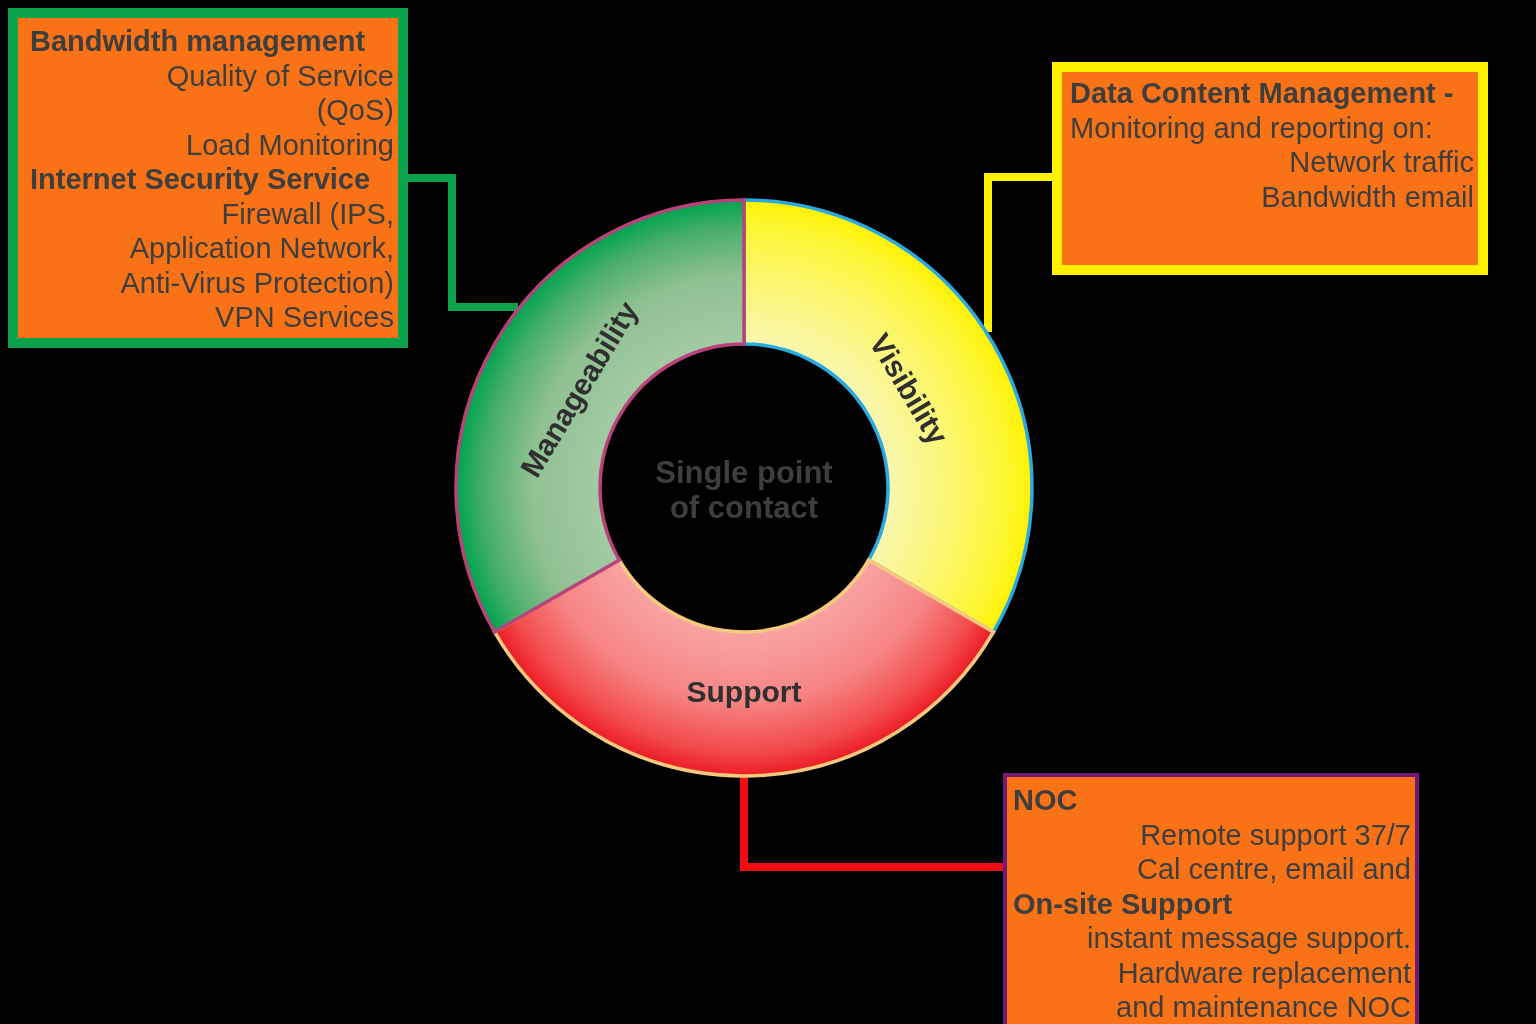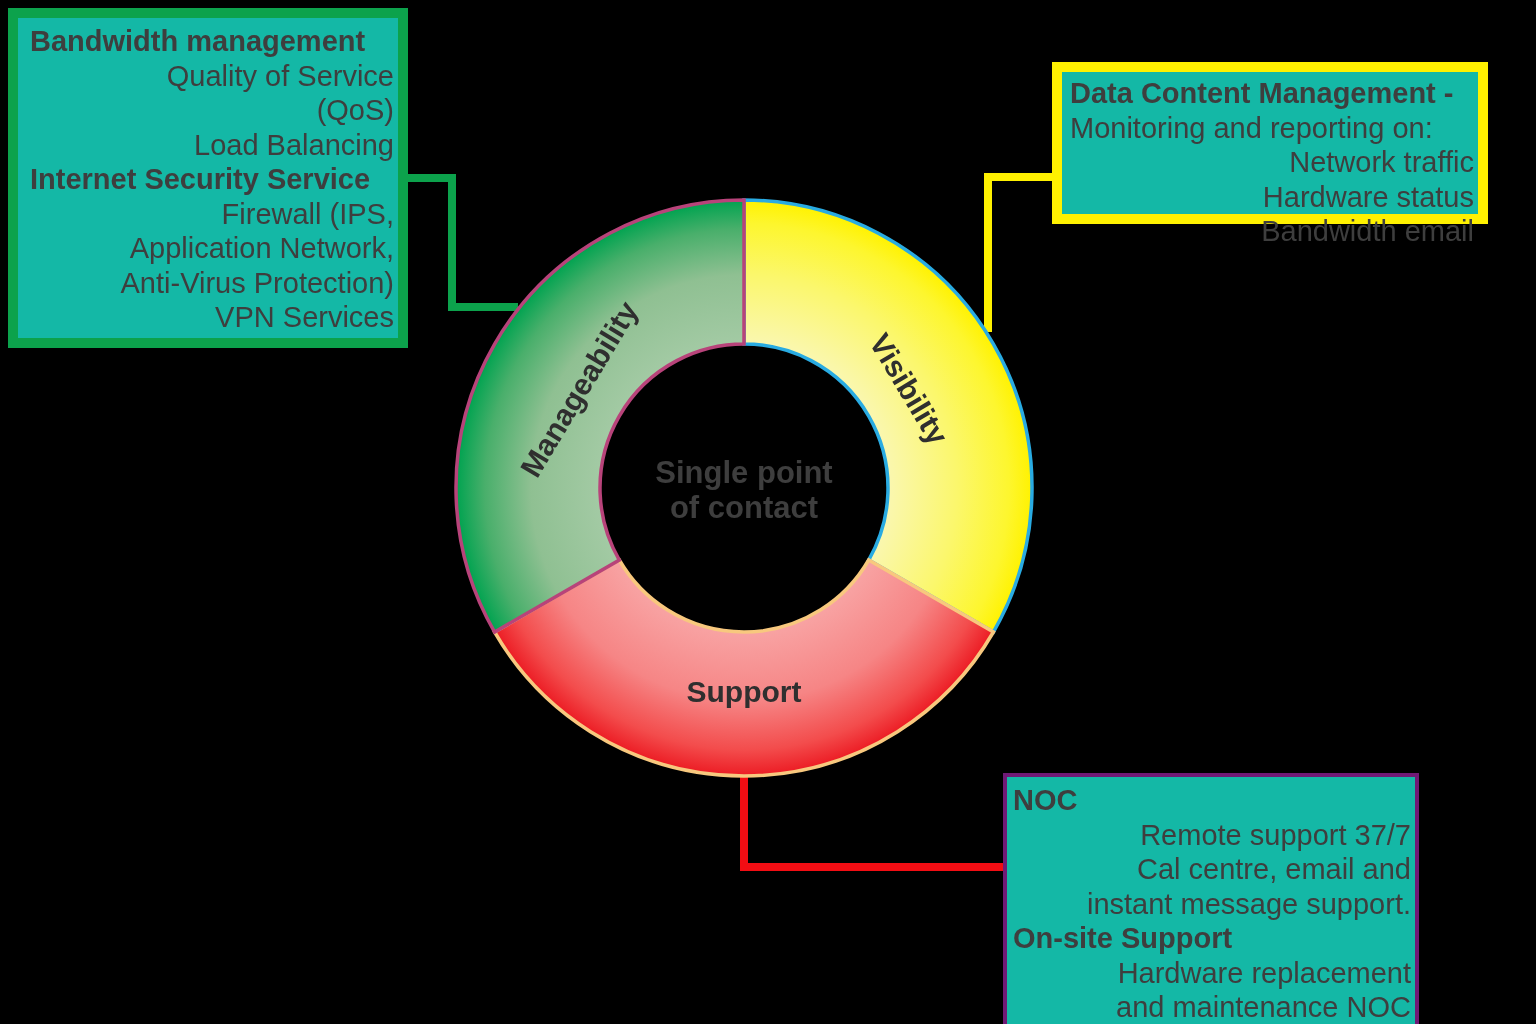--- a/index.html
+++ b/index.html
@@ -2,28 +2,28 @@
 <html><head>
 <meta charset="utf-8">
 <style>
   html,body{margin:0;padding:0;background:#000;}
   .stage{
     position:relative;width:1536px;height:1024px;background:#000;overflow:hidden;
     font-family:"Liberation Sans",sans-serif;
   }
   .overlay{position:absolute;left:0;top:0;width:1536px;height:1024px;}
   .callout{
-    position:absolute;box-sizing:border-box;background:#14b8a6;
+    position:absolute;box-sizing:border-box;background:#f97316;
     color:#3e3e3e;font-size:29px;line-height:34.5px;
   }
   .callout .line{white-space:nowrap;}
   .callout .h{font-weight:700;}
   .callout .i{padding-left:46px;text-align:right;}
   #box-bandwidth{left:8px;top:8px;width:400px;height:340px;border:10px solid #0ca24c;padding:6px 4px 0 12px;}
-  #box-monitoring{left:1052px;top:62px;width:436px;height:162px;border:10px solid #fff100;padding:4px 4px 0 8px;}
+  #box-monitoring{left:1052px;top:62px;width:436px;height:213px;border:10px solid #fff100;padding:4px 4px 0 8px;}
   #box-noc{left:1003px;top:733px;width:416px;height:272px;border:4px solid #701a75;padding:6px 4px 0 6px;margin-top:40px;}
   .seg-label{font-weight:700;font-size:30px;fill:#2f2f2f;}
   .center-label{font-weight:700;font-size:31px;fill:#3e3e3e;}
 </style>
 </head>
 <body>
 
 <div class="stage">
 
   <svg class="overlay" viewBox="0 0 1536 1024" xmlns="http://www.w3.org/2000/svg">
@@ -61,39 +61,38 @@
     <text class="seg-label" x="744" y="691" text-anchor="middle" dominant-baseline="central">Support</text>
 
     <text class="center-label" x="744" y="472" text-anchor="middle" dominant-baseline="central">Single point</text>
     <text class="center-label" x="744" y="507" text-anchor="middle" dominant-baseline="central">of contact</text>
   </svg>
 
   <div class="callout" id="box-bandwidth">
     <div class="line h">Bandwidth management</div>
     <div class="line i">Quality of Service</div>
     <div class="line i">(QoS)</div>
-    <div class="line i">Load Balancing</div>
+    <div class="line i">Load Monitoring</div>
     <div class="line h">Internet Security Service</div>
     <div class="line i">Firewall (IPS,</div>
     <div class="line i">Application Network,</div>
     <div class="line i">Anti-Virus Protection)</div>
     <div class="line i">VPN Services</div>
   </div>
 
   <div class="callout" id="box-monitoring">
     <div class="line h">Data Content Management -</div>
     <div class="line">Monitoring and reporting on:</div>
     <div class="line i">Network traffic</div>
-    <div class="line i">Hardware status</div>
     <div class="line i">Bandwidth email</div>
   </div>
 
   <div class="callout" id="box-noc">
     <div class="line h">NOC</div>
     <div class="line i">Remote support 37/7</div>
     <div class="line i">Cal centre, email and</div>
+    <div class="line h">On-site Support</div>
     <div class="line i">instant message support.</div>
-    <div class="line h">On-site Support</div>
     <div class="line i">Hardware replacement</div>
     <div class="line i">and maintenance NOC</div>
   </div>
 
 </div>
 
 </body></html>

